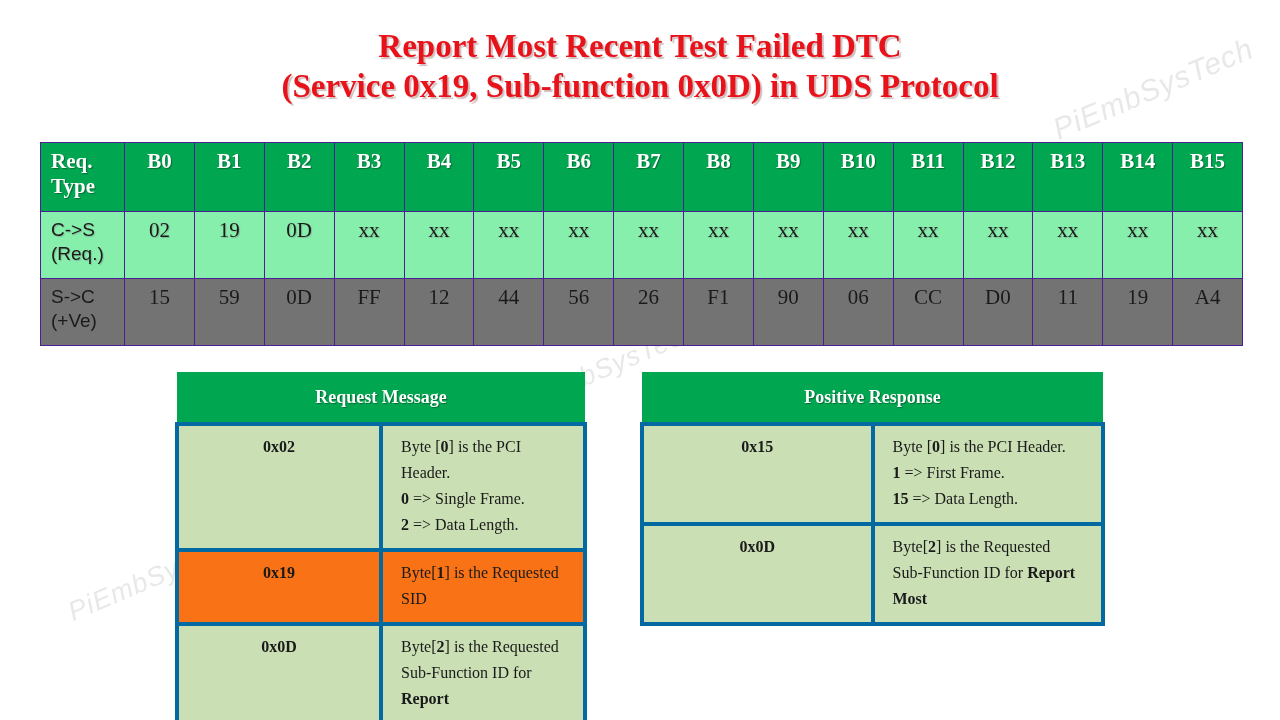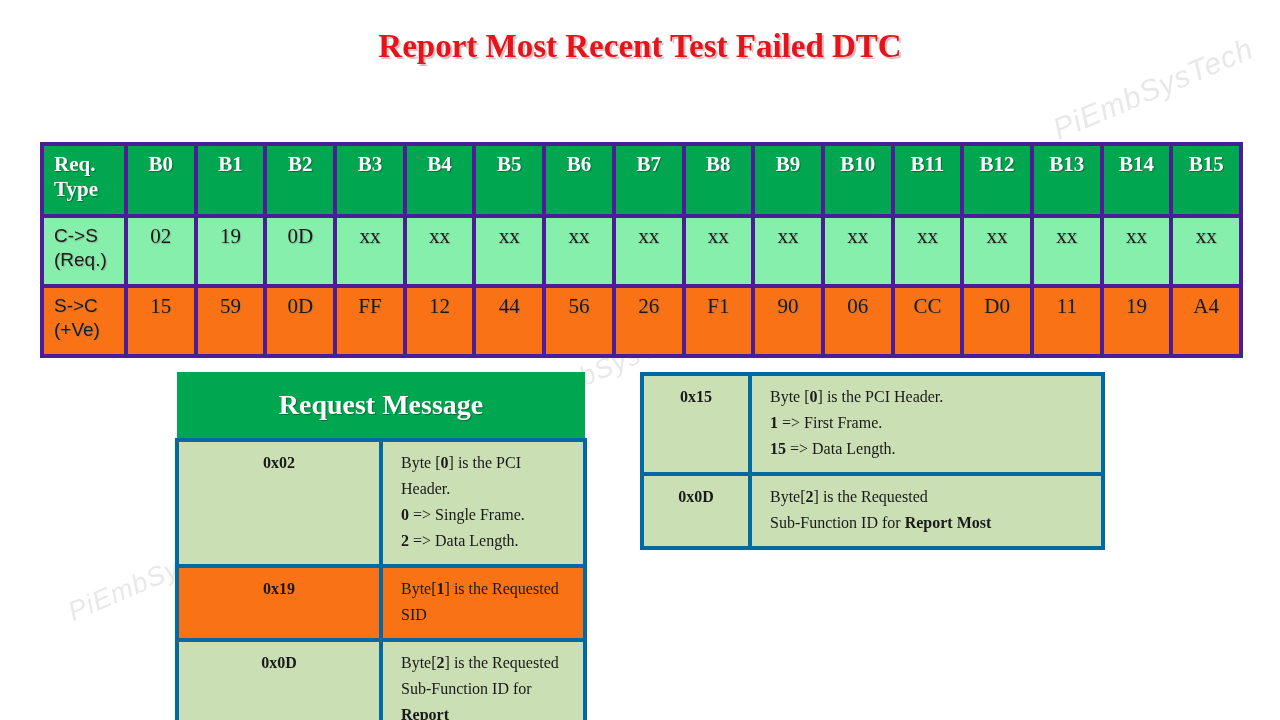--- a/index.html
+++ b/index.html
@@ -52,39 +52,39 @@
     position: absolute;
     left: 40px;
     top: 142px;
     width: 1203px;
     border-collapse: collapse;
     table-layout: fixed;
     z-index: 2;
   }
   .byte-table th,
   .byte-table td {
-    border: 4px solid #4c1d95;
+    border: 1px solid #4c1d95;
     text-align: center;
     vertical-align: top;
     padding: 6px 2px 12px;
   }
   .byte-table thead th {
     background: #00a650;
     color: #ffffff;
     font-weight: bold;
     font-size: 21px;
     height: 66px;
     text-shadow: 1px 1px 1px rgba(0,0,0,.35);
     text-align: center;
   }
   .byte-table th.reqtype-head,
   .byte-table td.reqtype-cell { text-align: left; padding-left: 10px; width: 84px; }
 
   .byte-table tbody tr.row-req td { background: #86efac; height: 65px; }
-  .byte-table tbody tr.row-res td { background: #f97316; height: 65px; margin-top: 48px; }
+  .byte-table tbody tr.row-res td { background: #737373; height: 65px; margin-top: 48px; }
 
   .byte-table tbody td {
     font-size: 21px;
     color: #1a1a1a;
     text-shadow: 1px 1px 1px rgba(120,120,120,.45);
     text-align: center;
   }
   .byte-table td.reqtype-cell {
     font-family: "Liberation Sans", sans-serif;
     font-size: 19px;
@@ -100,23 +100,23 @@
     border-collapse: collapse;
     table-layout: fixed;
   }
   .detail-left  { left: 175px; top: 372px; width: 412px; }
   .detail-right { left: 640px; top: 372px; width: 465px; }
 
   .detail .cap {
     background: #00a650;
     color: #ffffff;
     font-weight: bold;
-    font-size: 28px;
-    text-align: center;
-    padding: 20px 4px;
+    font-size: 18px;
+    text-align: center;
+    padding: 12px 4px;
     border: none;
     text-shadow: 1px 1px 1px rgba(0,0,0,.35);
   }
   .detail td {
     border: 4px solid #0369a1;
     vertical-align: top;
     padding: 8px 18px 10px;
     font-size: 16px;
     line-height: 26px;
     color: #1a1a1a;
@@ -136,20 +136,21 @@
 </style>
 </head>
 <body>
 
 <div class="wm wm-1">PiEmbSysTech</div>
 <div class="wm wm-2">PiEmbSysTech</div>
 <div class="wm wm-3">PiEmbSysTech</div>
 
 <div class="title">
   <span class="l1">Report Most Recent Test Failed DTC</span>
+  <span class="l2">(Service 0x19, Sub-function 0x0D) in UDS Protocol</span>
 </div>
 
 <table class="byte-table">
   <thead>
     <tr>
       <th class="reqtype-head">
         <span>Req.</span>
         <span>Type</span>
       </th>
     <th>B0</th>
@@ -242,20 +243,23 @@
         <td class="desc">
           <div><span>Byte[</span><b>2</b><span>] is the Requested</span></div>
           <div><span>Sub-Function ID for </span><b>Report</b></div>
         </td>
       </tr>
     </tbody>
 </table>
 
 <table class="detail detail-right">
   <tbody>
+    <tr>
+      <td class="cap" colspan="2">Positive Response</td>
+    </tr>
   <tr class="shade-a">
         <td class="code">0x15</td>
         <td class="desc">
           <div><span>Byte [</span><b>0</b><span>] is the PCI Header.</span></div>
           <div><b>1</b><span> =&gt; First Frame.</span></div>
           <div><b>15</b><span> =&gt; Data Length.</span></div>
         </td>
       </tr>
       <tr class="shade-a">
         <td class="code">0x0D</td>

